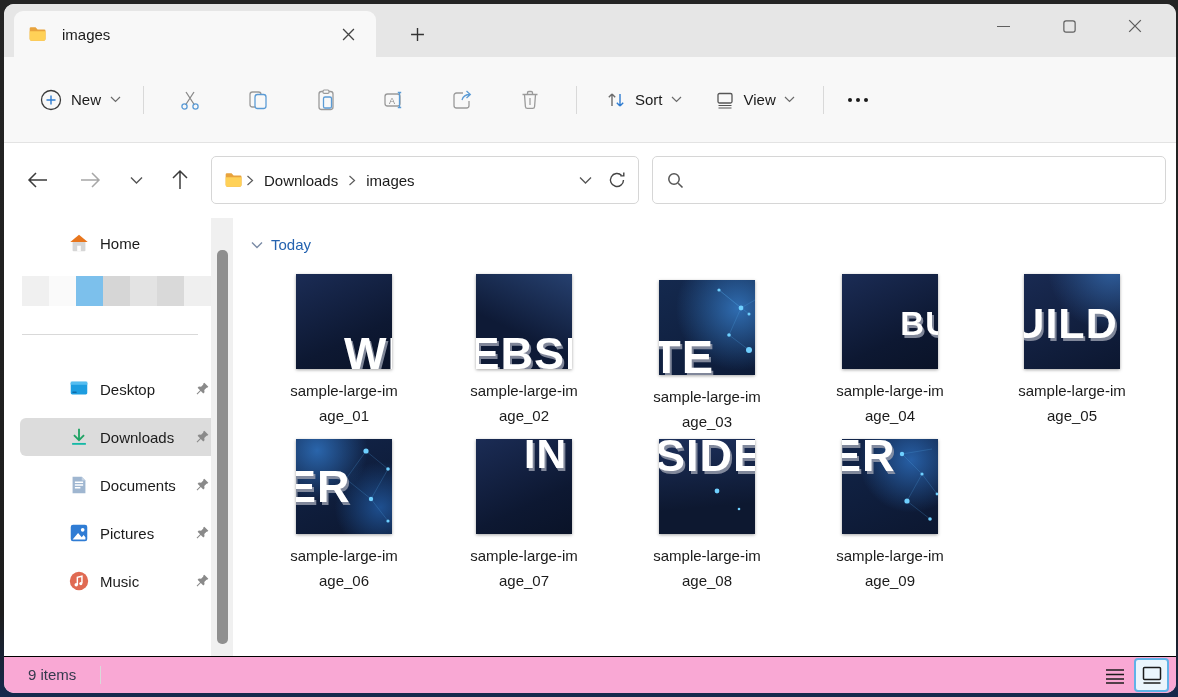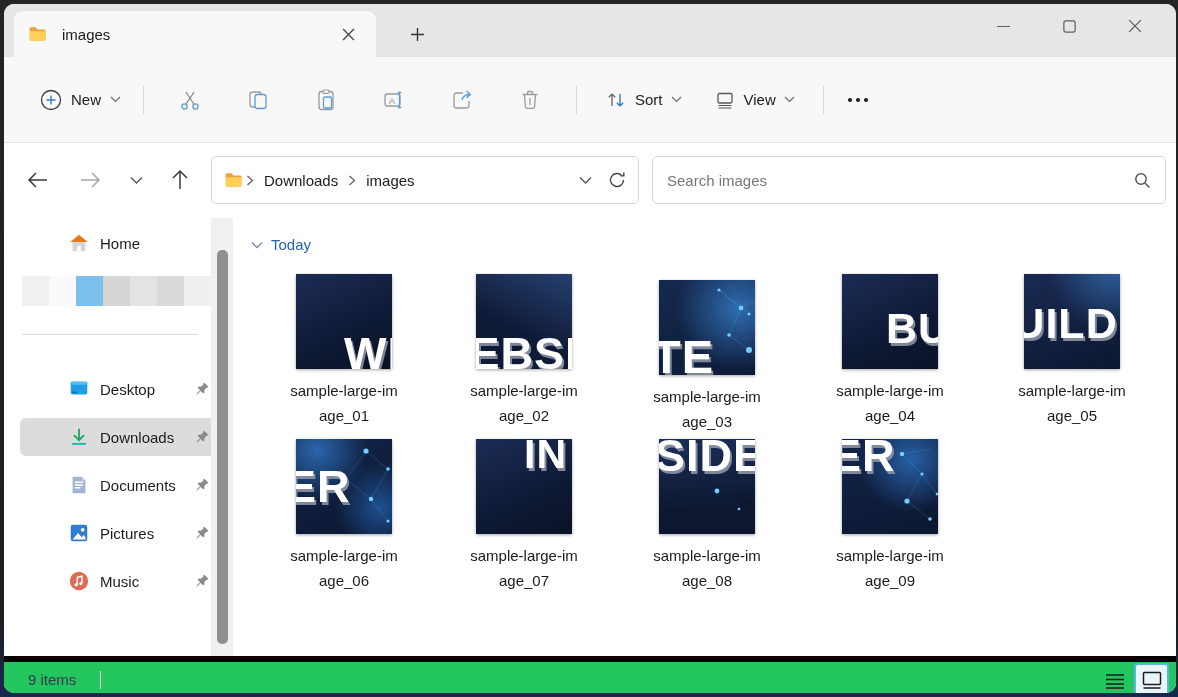--- a/index.html
+++ b/index.html
@@ -57,33 +57,33 @@
   .ov { position:absolute; color:#fff; font-weight:bold; letter-spacing:1px; white-space:nowrap; text-shadow:2px 3px 0 rgba(148,154,170,.85); line-height:1; }
   .fname { margin-top:9px; font-size:15px; line-height:25px; color:#1b1b1b; }
   .net { position:absolute; inset:0; }
 
   .bg-navy { background:linear-gradient(155deg,#1b2c55 0%,#0d1832 65%,#0a1328 100%); }
   .t1 .ov { right:-9px; bottom:-7px; font-size:45px; }
   .t2 { background:linear-gradient(205deg,#26406f 0%,#0e1a36 60%); }
   .t2 .ov { left:50%; transform:translateX(-50%); bottom:-7px; font-size:45px; }
   .t3 { background:radial-gradient(circle at 82% 30%,#2f6cb0 0%,rgba(47,108,176,0) 60%),linear-gradient(155deg,#14294e,#0d1b38); }
   .t3 .ov { left:-7px; bottom:-5px; font-size:47px; }
-  .t4 .ov { right:-12px; top:33px; font-size:43px;margin-left:6px; }
+  .t4 .ov { right:-12px; top:33px; font-size:33px;margin-left:6px; }
   .t5 { background:radial-gradient(circle at 92% -8%,#30609f 0%,rgba(48,96,159,0) 48%),linear-gradient(155deg,#192a52,#0c1730); }
   .t5 .ov { left:50%; transform:translateX(-50%); top:28px; font-size:43px; }
   .t6 { background:radial-gradient(circle at 22% 12%,#2a65ab 0%,rgba(42,101,171,0) 45%),radial-gradient(circle at 88% 72%,#1e4f8f 0%,rgba(30,79,143,0) 42%),linear-gradient(155deg,#12254a,#0c1730); }
   .t6 .ov { left:-10px; top:25px; font-size:45px; }
   .t7 .ov { right:5px; top:-5px; font-size:41px; }
   .t8 { background:linear-gradient(175deg,#1c2f5a 0%,#0d1830 70%);text-align:right; }
   .t8 .ov { left:-4px; top:-6px; font-size:45px; }
   .t9 { background:radial-gradient(circle at 72% 22%,#275fa5 0%,rgba(39,95,165,0) 52%),linear-gradient(155deg,#12254a,#0c1730); }
   .t9 .ov { left:-11px; top:-6px; font-size:45px; }
 
   
-  .statusbar { position:absolute; left:0; bottom:0; right:0; height:37px; background:#22c55e; border-top:6px solid #000000; }
+  .statusbar { position:absolute; left:0; bottom:0; right:0; height:37px; background:#f9a8d4; border-top:1px solid #000000; }
   .items-count { position:absolute; left:24px; top:9px; font-size:15px; color:#343a4d; }
   .status-div { position:absolute; left:96px; top:9px; width:1px; height:18px; background:#d9d9d9; }
   .vt-list { position:absolute; right:46px; top:5px; width:30px; height:28px; display:flex; align-items:center; justify-content:center; border-radius:4px; }
   .vt-thumb { position:absolute; right:7px; top:1px; width:35px; height:34px; display:flex; align-items:center; justify-content:center; border:2px solid #5fb2e8; background:#eaf5fc; border-radius:4px; }
 </style>
 </head>
 <body>
 
 <div class="window">
 
@@ -261,21 +261,20 @@
         <span style="display:flex">
             <svg width="18" height="18" viewBox="0 0 18 18" fill="none">
               <path d="M15.5 9a6.5 6.5 0 1 1-1.9-4.6" stroke="#444" stroke-width="1.4"></path>
               <path d="M15.8 1.5v3.4h-3.4" stroke="#444" stroke-width="1.4"></path>
             </svg>
           </span>
       </span>
     </div>
 
     <div class="searchbar">
-      <input type="text" placeholder="Search images" style="">
       <span style="display:flex">
         <svg width="17" height="17" viewBox="0 0 17 17" fill="none">
             <circle cx="7" cy="7" r="5.2" stroke="#555" stroke-width="1.5"></circle>
             <path d="M11.2 11.2L15.5 15.5" stroke="#555" stroke-width="1.6"></path>
           </svg>
       </span>
     </div>
   </div>
 
   <div class="sidebar">

